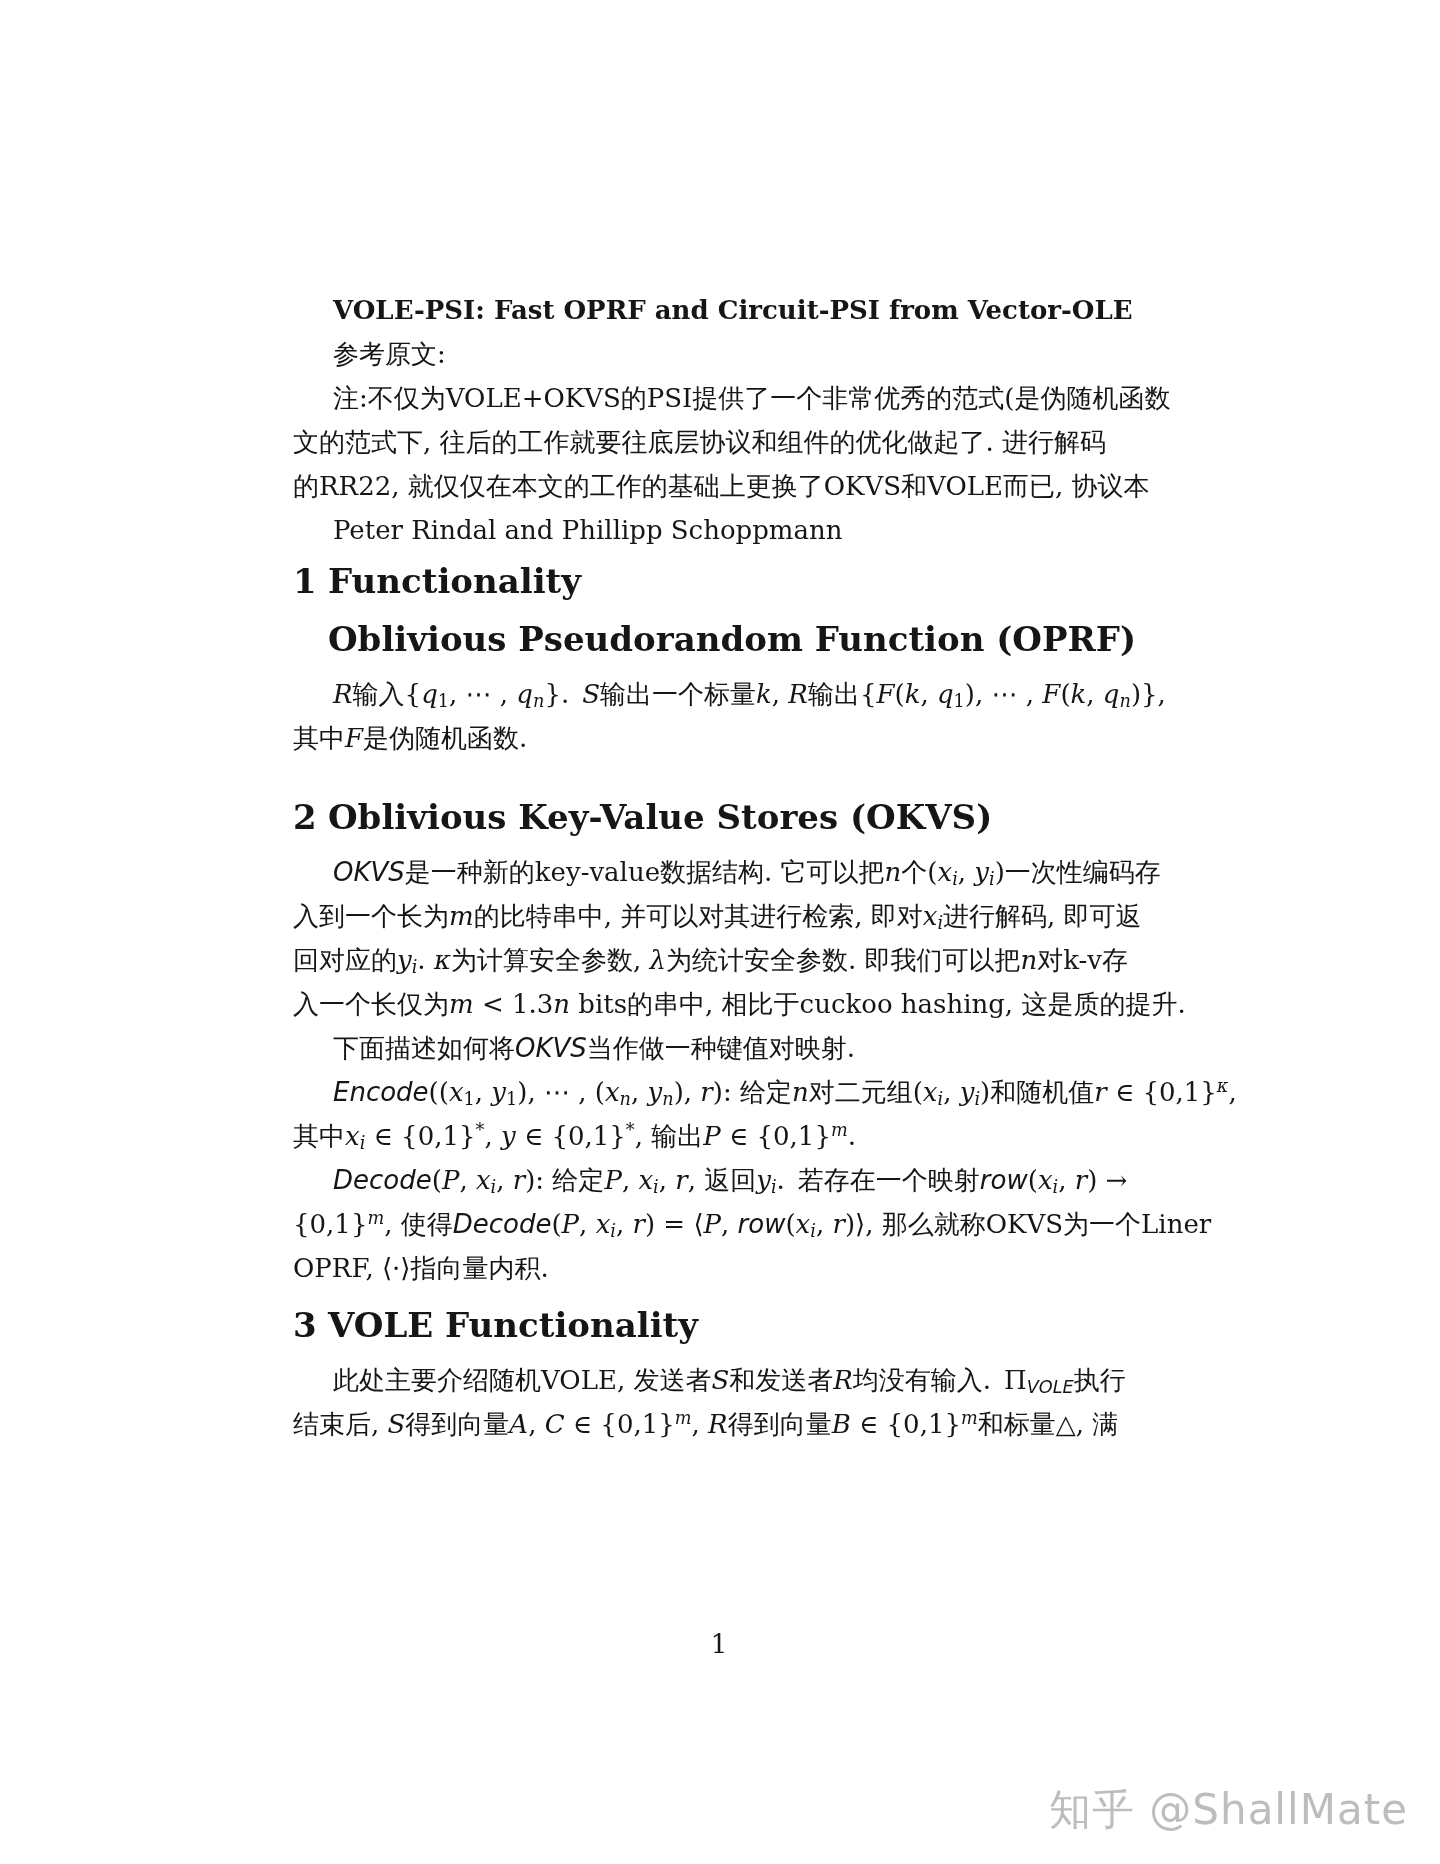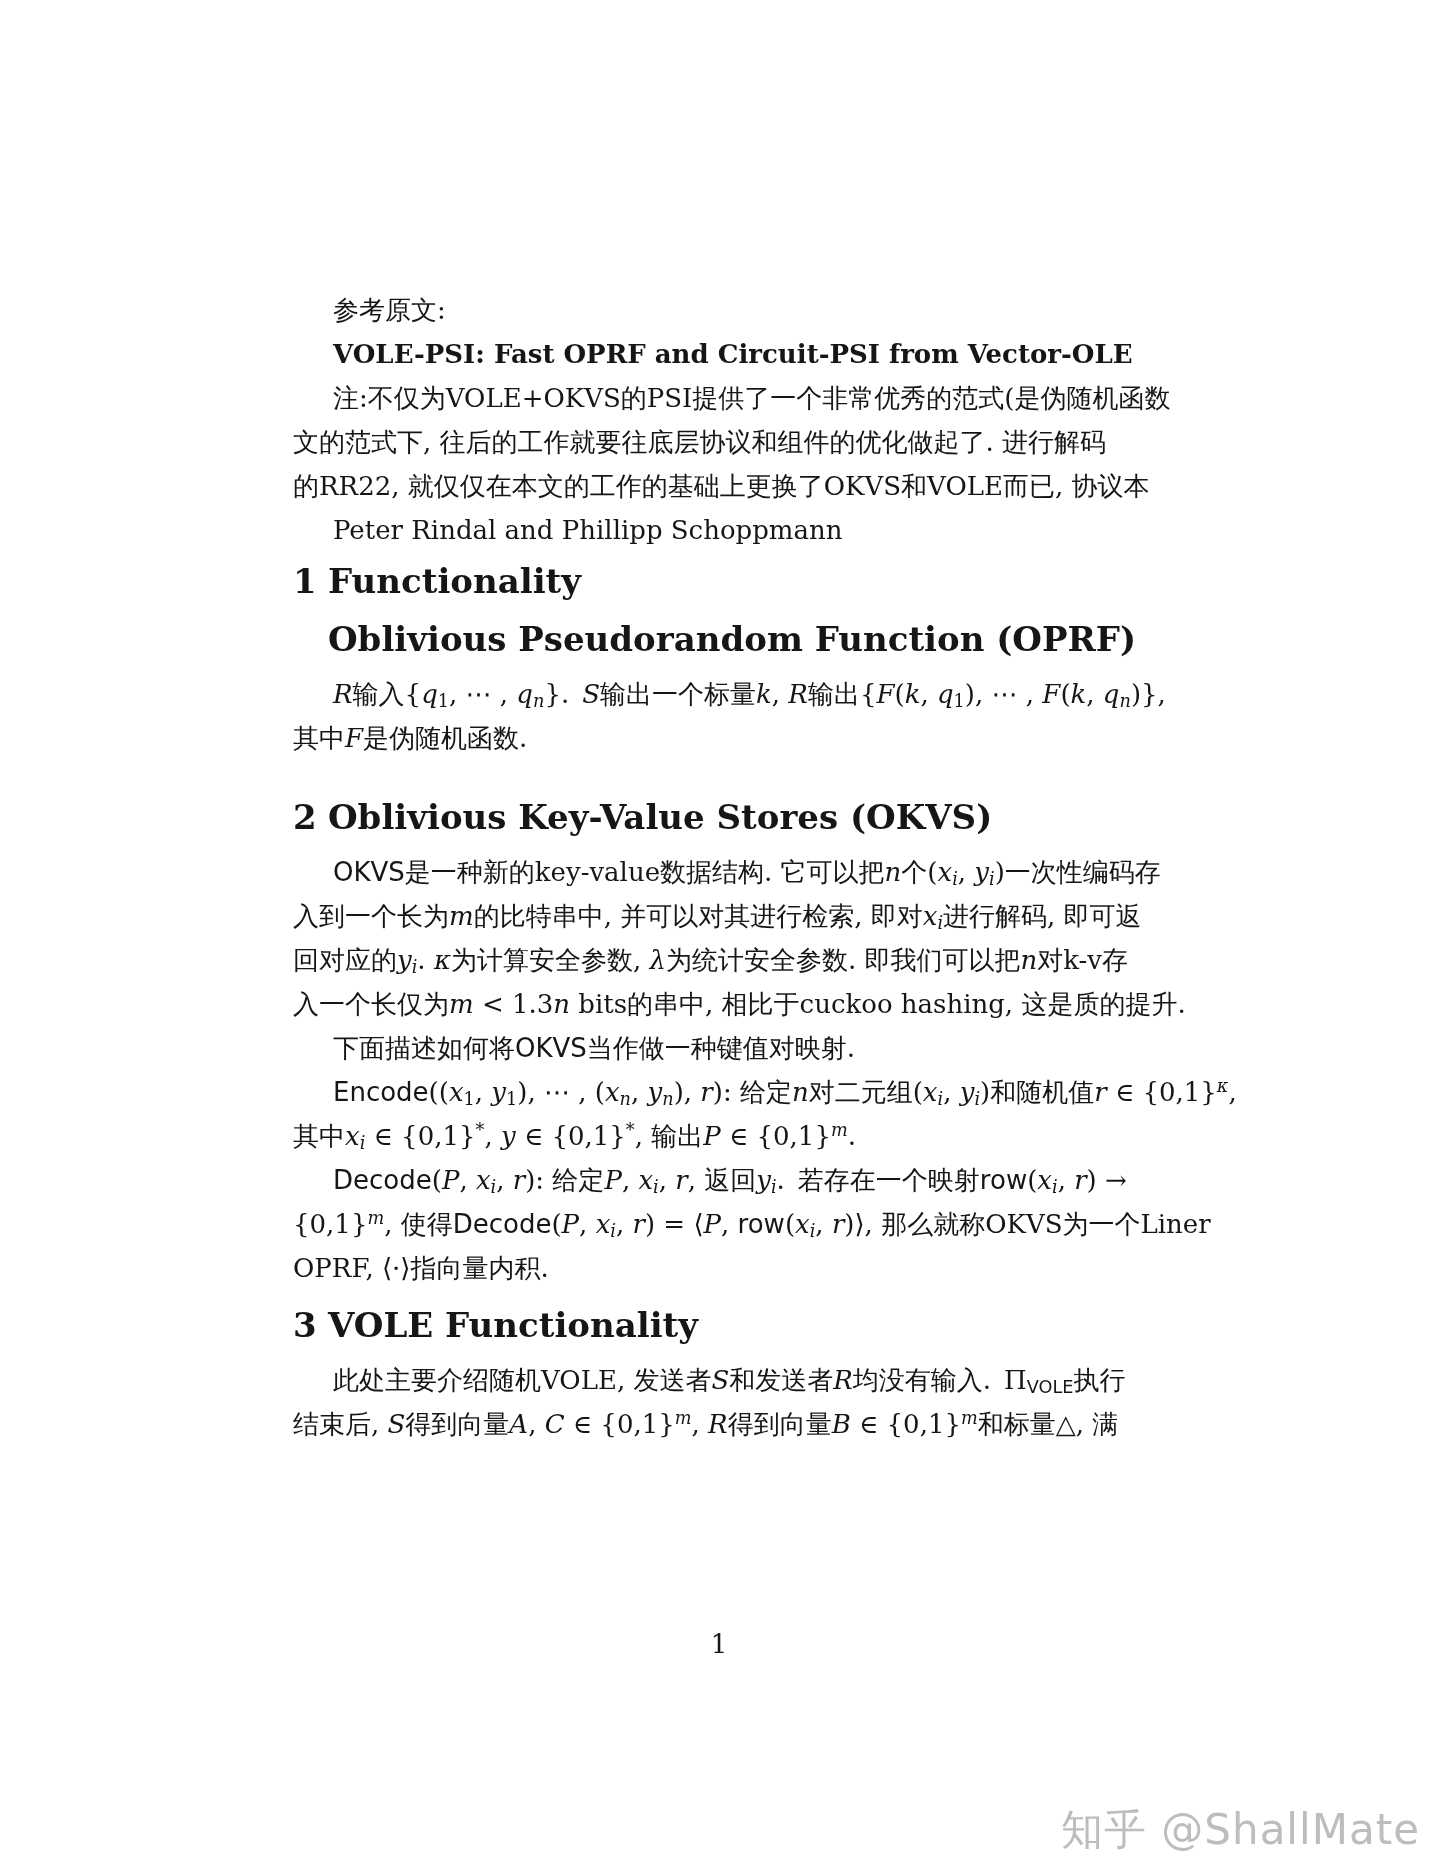--- a/index.html
+++ b/index.html
@@ -28,51 +28,50 @@
     font-size:34px;
     line-height:58px;
     margin:0 0 4px 0;
   }
   .sec-heading .num{
     position:absolute;left:0;top:0;
   }
   .mt-sec1{margin-top:0px;}
   .mt-sec2{margin-top:28px;}
   .mt-sec3{margin-top:6px;}
-  .sf{font-family:"DejaVu Sans","Liberation Sans",sans-serif;}
+  .sf{font-family:"DejaVu Sans","Liberation Sans",sans-serif;font-style:italic;}
   i.cal{font-style:italic;}
   sub{font-size:68%;vertical-align:-0.25em;line-height:0;}
   sup{font-size:68%;vertical-align:0.5em;line-height:0;}
   .page-number{
     position:absolute;
     left:293px;top:1622px;
     width:852px;
     text-align:center;
     font-size:26px;line-height:44px;
   }
   .watermark{
     position:absolute;
-    right:20px;top:1786px;
+    right:32px;top:1786px;
     font-family:"DejaVu Sans","Liberation Sans",sans-serif;
     font-size:42px;
     line-height:48px;
     letter-spacing:1px;
     color:#bdbdbd;
     text-shadow:1px 1px 0 rgba(255,255,255,0.85);
-    margin-top:20px;
   }
 </style>
 </head>
 <body>
 
 <div class="page">
   <div class="content">
 
+    <div class="line indent bold">VOLE-PSI: Fast OPRF and Circuit-PSI from Vector-OLE</div>
     <div class="line indent">参考原文:</div>
-    <div class="line indent bold">VOLE-PSI: Fast OPRF and Circuit-PSI from Vector-OLE</div>
     <div>
       <div class="line indent">注:不仅为VOLE+OKVS的PSI提供了一个非常优秀的范式(是伪随机函数</div>
       <div class="line">文的范式下, 往后的工作就要往底层协议和组件的优化做起了. 进行解码</div>
       <div class="line">的RR22, 就仅仅在本文的工作的基础上更换了OKVS和VOLE而已, 协议本</div>
     </div>
     <div class="line indent">Peter Rindal and Phillipp Schoppmann</div>
 
     <div class="sec-heading mt-sec1">
       <span class="num">1</span>
       <div>

